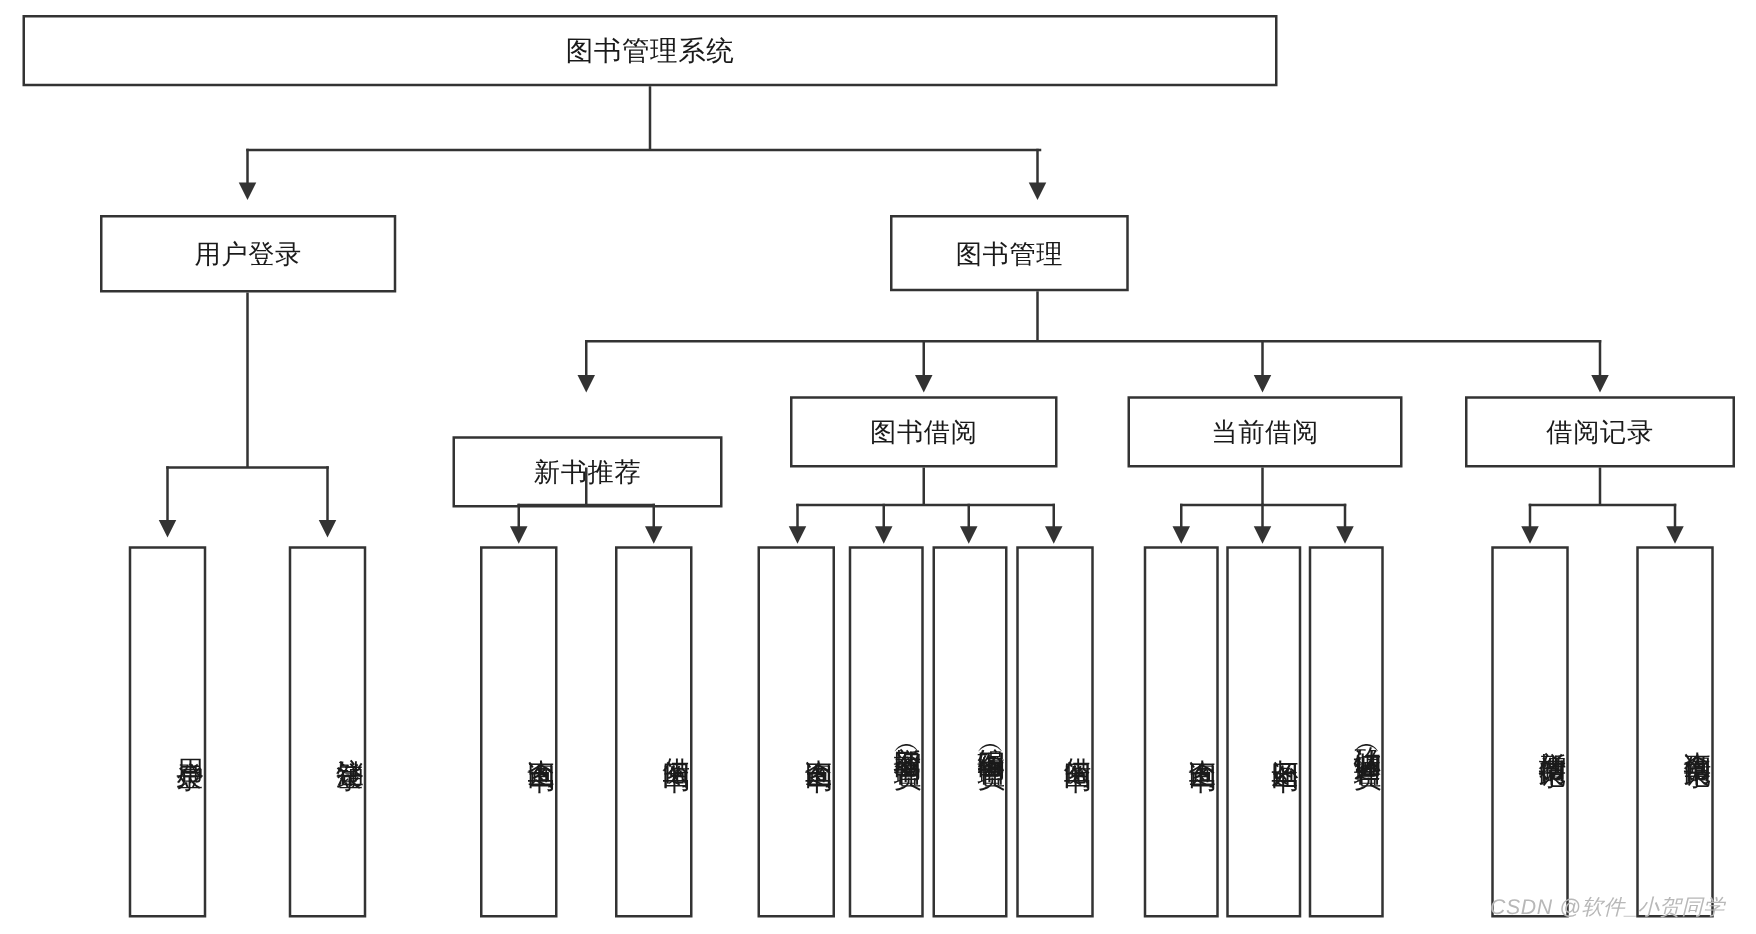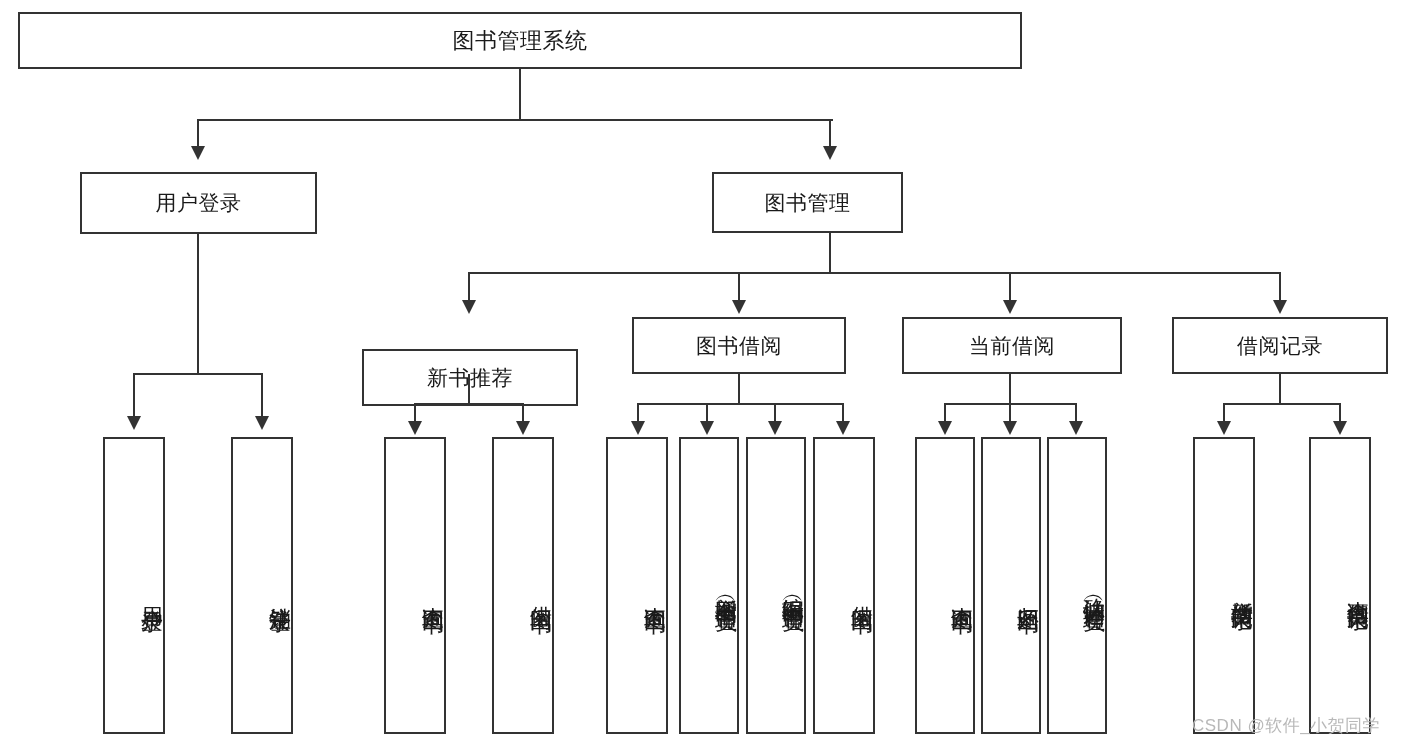--- a/index.html
+++ b/index.html
@@ -154,15 +154,15 @@
   <div class="node vert tall-text" style="left:746px; top:437px; width:60px; height:297px;">编辑图书（管理员）</div>
   <div class="node vert" style="left:813px; top:437px; width:62px; height:297px;">借阅图书</div>
 
   <div class="node vert" style="left:915px; top:437px; width:60px; height:297px;">查询图书</div>
   <div class="node vert" style="left:981px; top:437px; width:60px; height:297px;">归还图书</div>
   <div class="node vert tall-text" style="left:1047px; top:437px; width:60px; height:297px;">确认归还（管理员）</div>
 
   <div class="node vert tall-text" style="left:1193px; top:437px; width:62px; height:297px;">新增借阅记录</div>
   <div class="node vert tall-text" style="left:1309px; top:437px; width:62px; height:297px;">查询借阅记录</div>
 
-  <div class="watermark" style="left:1192px; top:714px;">CSDN @软件_小贺同学</div>
+  <div class="watermark" style="left:1192px; top:714px;font-style:italic;">CSDN @软件_小贺同学</div>
 
 </div>
 
 </body></html>

